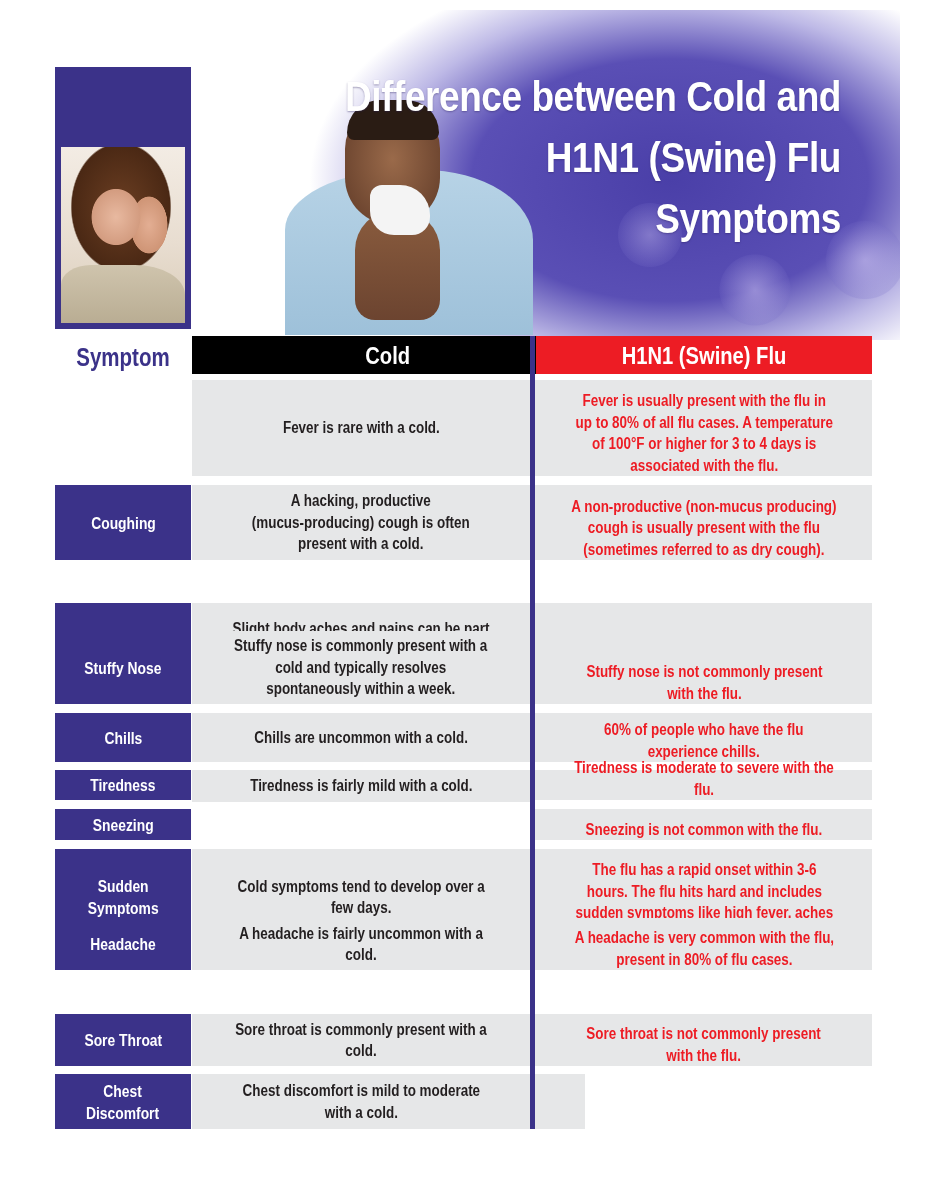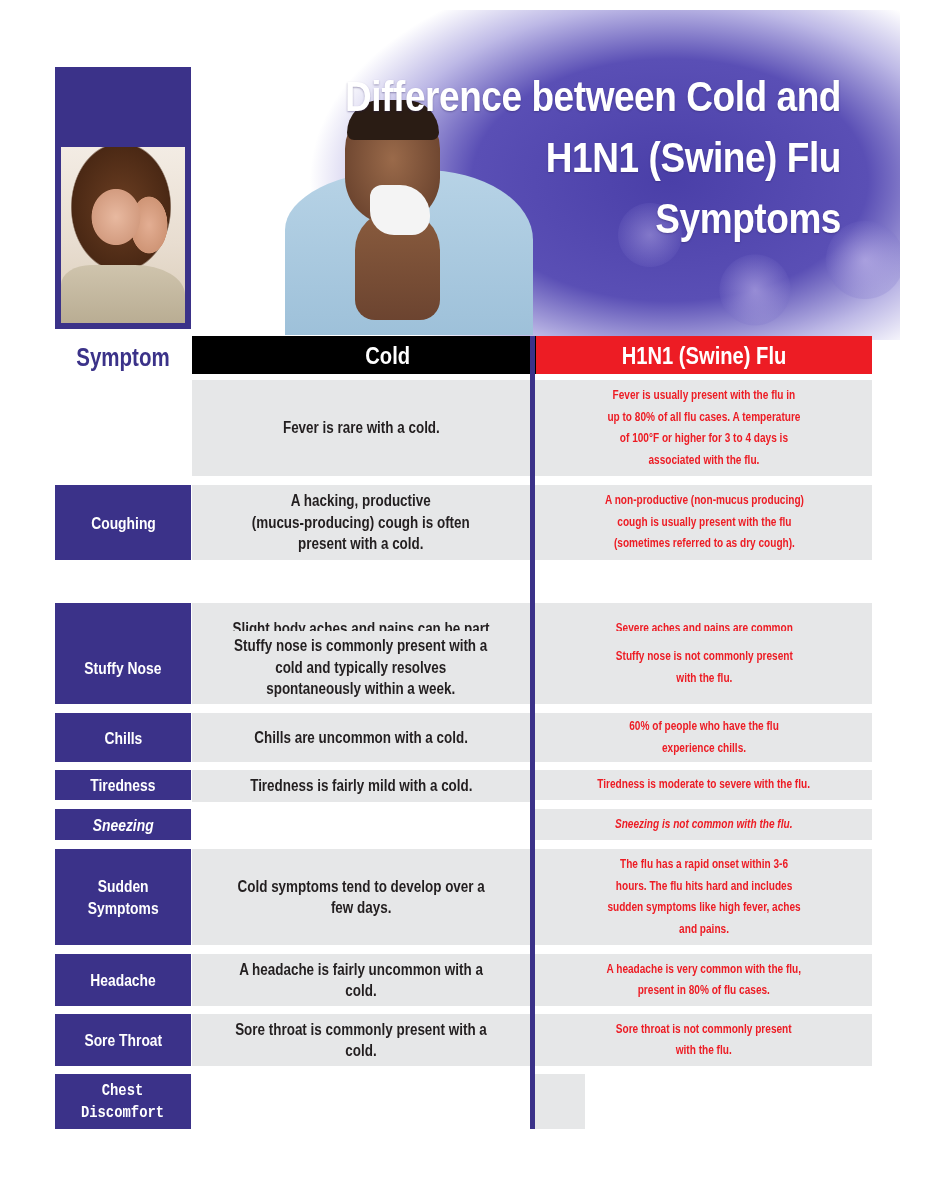--- a/index.html
+++ b/index.html
@@ -105,22 +105,22 @@
     line-height: 22px;
   }
   .cell-cold {
     position: absolute; left: 137px; top: 0; bottom: 0; width: 338px;
     background: #e6e7e8; color: #231f20; font-weight: bold; font-size: 16px;
     display: flex; align-items: center; justify-content: center; text-align: center;
     line-height: 21.5px; padding: 16px 4px;
   }
   .cell-flu {
     position: absolute; left: 481px; top: 0; bottom: 0; width: 336px;
-    background: #e6e7e8; color: #ed1c24; font-weight: bold; font-size: 12px;
-    display: flex; align-items: center; justify-content: center; text-align: center;
+    background: #e6e7e8; color: #ed1c24; font-weight: bold; font-size: 16px;
+    display: flex; align-items: flex-end; justify-content: center; text-align: center;
     line-height: 21.5px; padding: 0 4px;
   }
   .cold-ext { position: absolute; left: 475px; top: 0; bottom: 0; width: 55px; background: #e6e7e8; }
   .narrow { display: inline-block; transform: scaleX(0.84); transform-origin: center; white-space: pre-line; }
   .narrow-sym { display: inline-block; transform: scaleX(0.84); transform-origin: center; white-space: pre-line; }
 </style>
 </head>
 <body>
 
 <div class="title-bg"></div>
@@ -234,21 +234,21 @@
     </div>
   <div class="cold-ext"></div>
   <div class="cell-cold">
       <span class="narrow">Tiredness is fairly mild with a cold.</span>
     </div>
   <div class="cell-flu">
       <span class="narrow">Tiredness is moderate to severe with the flu.</span>
     </div>
 </div>
 
-<div class="row" style="top:809px;height:31px;font-style:italic;">
+<div class="row" style="top:809px;height:31px;">
   <div class="cell-sym">
       <span class="narrow-sym">Sneezing</span>
     </div>
   <div class="cold-ext"></div>
   <div class="cell-flu">
       <span class="narrow">Sneezing is not common with the flu.</span>
     </div>
 </div>
 
 <div class="row" style="top:849px;height:96px;">
@@ -262,21 +262,21 @@
 few days.</span>
     </div>
   <div class="cell-flu">
       <span class="narrow">The flu has a rapid onset within 3-6
 hours. The flu hits hard and includes
 sudden symptoms like high fever, aches
 and pains.</span>
     </div>
 </div>
 
-<div class="row" style="top:954px;height:52px;">
+<div class="row" style="top:918px;height:52px;">
   <div class="cell-sym">
       <span class="narrow-sym">Headache</span>
     </div>
   <div class="cold-ext"></div>
   <div class="cell-cold">
       <span class="narrow">A headache is fairly uncommon with a cold.</span>
     </div>
   <div class="cell-flu">
       <span class="narrow">A headache is very common with the flu,
 present in 80% of flu cases.</span>
@@ -290,19 +290,23 @@
   <div class="cold-ext"></div>
   <div class="cell-cold">
       <span class="narrow">Sore throat is commonly present with a cold.</span>
     </div>
   <div class="cell-flu">
       <span class="narrow">Sore throat is not commonly present
 with the flu.</span>
     </div>
 </div>
 
-<div class="row" style="top:1074px;height:55px;font-family:Liberation Mono, monospace;">
+<div class="row" style="top:1074px;height:55px;">
   <div class="cell-sym">
       <span class="narrow-sym">Chest
 Discomfort</span>
     </div>
   <div class="cold-ext"></div>
+  <div class="cell-cold">
+      <span class="narrow">Chest discomfort is mild to moderate
+with a cold.</span>
+    </div>
 </div>
 
 </body></html>

